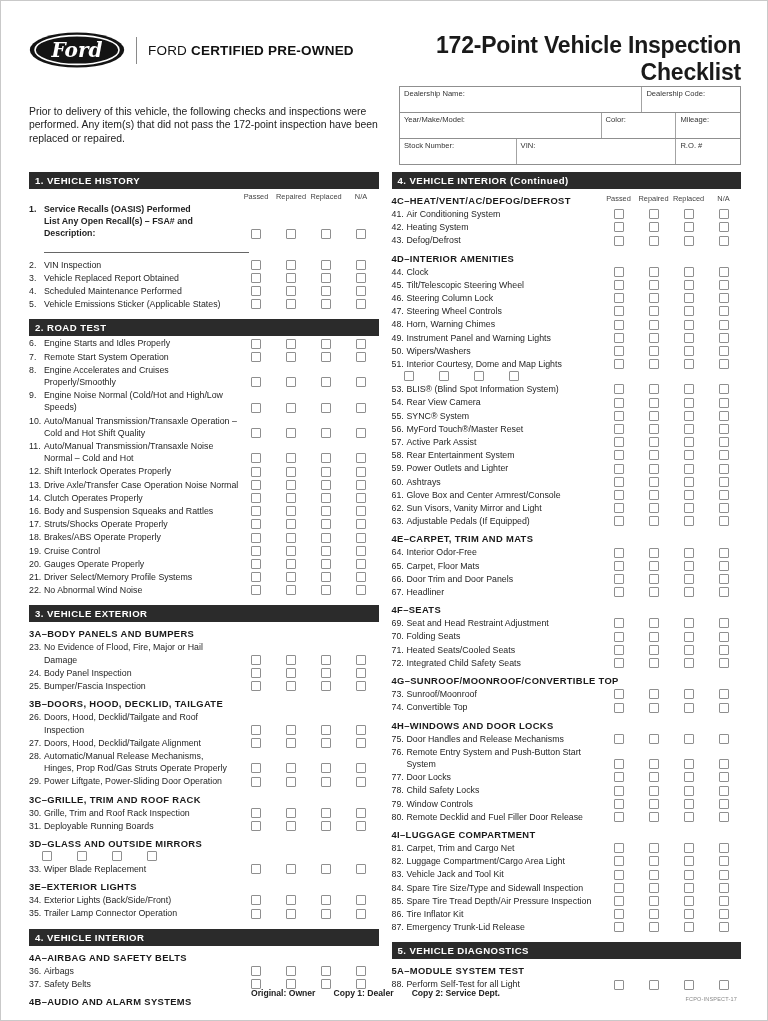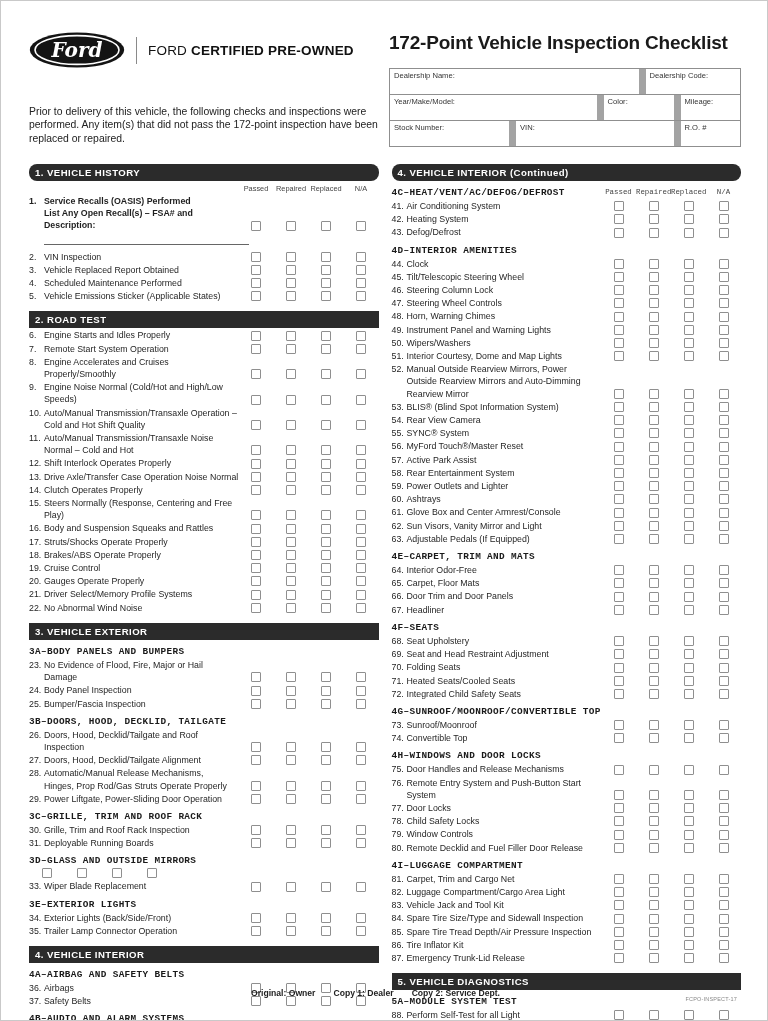--- a/index.html
+++ b/index.html
@@ -2,48 +2,48 @@
 <html><head>
 <meta charset="utf-8">
 <style>
   * { box-sizing: border-box; margin: 0; padding: 0; }
   html,body { background:#fff; }
   body { width:768px; height:1021px; font-family:"Liberation Sans",sans-serif; color:#1a1a1a; }
   .page { position:relative; width:768px; height:1021px; border:1px solid #c9c9c9; background:#fff; overflow:hidden; }
   .inner { padding:26px 26px 0 28px; }
 
   
-  .header { display:flex; gap:4px; height:120px; }
+  .header { display:flex; gap:14px; height:120px; }
   .h-left { width:356px; flex:none; display:flex; flex-direction:column; justify-content:space-between; }
   .brand { display:flex; align-items:center; gap:11px; padding-top:4px; }
   .logo-svg { width:96px; height:38px; display:block; }
   .divider { width:1px; height:27px; background:#8a8a8a; }
   .wordmark { font-size:13.5px; letter-spacing:0.2px; color:#111; white-space:nowrap; }
   .wordmark .bold { font-weight:bold; }
   .intro { font-size:10.4px; line-height:1.29; color:#222; padding-bottom:2px; }
   .h-right { flex:1; display:flex; flex-direction:column; justify-content:space-between; }
-  .title { font-size:19px; font-weight:bold; text-align:left; letter-spacing:-0.2px; padding-top:5px; }
+  .title { font-size:23px; font-weight:bold; text-align:right; letter-spacing:-0.2px; padding-top:5px; }
   .info-table { border:1px solid #8f8f8f; }
   .info-row { display:flex; border-top:1px solid #8f8f8f; }
   .info-row:first-child { border-top:none; }
-  .info-cell { border-left:7px solid #a3a3a3; height:25px; padding:2px 0 0 4px; font-size:7.6px; color:#333; }
+  .info-cell { border-left:1px solid #a3a3a3; height:25px; padding:2px 0 0 4px; font-size:7.6px; color:#333; }
   .info-cell:first-child { border-left:none; }
 
   
   .main { display:flex; gap:13px; margin-top:9px; }
   .col { flex:1; min-width:0; }
 
   .sec-bar { background:#2b2b2b; color:#fff; font-weight:bold; font-size:9.6px; letter-spacing:0.45px; padding:3px 6px; margin-top:9px; }
-  .col > .sec-bar:first-child { margin-top:8px;border-radius:8px; }
+  .col > .sec-bar:first-child { margin-top:16px; }
 
   .headers-row { display:flex; align-items:flex-end; margin-top:3px; }
   .headers-row .spacer { flex:1; }
   .hcell { width:35px; flex:none; text-align:center; font-size:7.4px; color:#444; padding-bottom:1px; }
 
-  .subtitle-row { display:flex; align-items:center; margin-top:5px;font-family:Liberation Mono, monospace; }
+  .subtitle-row { display:flex; align-items:flex-start; margin-top:5px; }
   .subtitle { font-size:9.4px; font-weight:bold; letter-spacing:0.35px; line-height:13px; }
 
   .item { display:flex; align-items:flex-end; margin-top:1px; }
   .item-label { flex:1; min-width:0; display:flex; font-size:8.8px; line-height:12.2px; color:#1f1f1f; }
   .num { width:15px; flex:none; }
   .lines { flex:1; }
   .lines .line { display:block; }
   .lines.bold, .bold-num { font-weight:bold; }
   .cbs { width:140px; flex:none; display:flex; padding-bottom:1px; }
   .cbcell { width:35px; flex:none; display:flex; justify-content:center; }
@@ -412,42 +412,20 @@
               <div class="cbcell">
                 <span class="cb"></span>
               </div>
               <div class="cbcell">
                 <span class="cb"></span>
               </div>
             </div>
           </div>
           <div class="item">
             <div class="item-label">
-              <span class="num">15.</span>
-              <span class="lines">
-                <span class="line">Steers Normally (Response, Centering and Free Play)</span>
-              </span>
-            </div>
-            <div class="cbs">
-              <div class="cbcell">
-                <span class="cb"></span>
-              </div>
-              <div class="cbcell">
-                <span class="cb"></span>
-              </div>
-              <div class="cbcell">
-                <span class="cb"></span>
-              </div>
-              <div class="cbcell">
-                <span class="cb"></span>
-              </div>
-            </div>
-          </div>
-          <div class="item">
-            <div class="item-label">
               <span class="num">16.</span>
               <span class="lines">
                 <span class="line">Body and Suspension Squeaks and Rattles</span>
               </span>
             </div>
             <div class="cbs">
               <div class="cbcell">
                 <span class="cb"></span>
               </div>
               <div class="cbcell">
@@ -1190,28 +1168,20 @@
               </div>
               <div class="cbcell">
                 <span class="cb"></span>
               </div>
               <div class="cbcell">
                 <span class="cb"></span>
               </div>
             </div>
           </div>
           <div class="item">
-            <div class="item-label">
-              <span class="num">52.</span>
-              <span class="lines">
-                <span class="line">Manual Outside Rearview Mirrors, Power</span>
-                <span class="line">Outside Rearview Mirrors and Auto-Dimming</span>
-                <span class="line">Rearview Mirror</span>
-              </span>
-            </div>
             <div class="cbs">
               <div class="cbcell">
                 <span class="cb"></span>
               </div>
               <div class="cbcell">
                 <span class="cb"></span>
               </div>
               <div class="cbcell">
                 <span class="cb"></span>
               </div>
@@ -1548,42 +1518,20 @@
               <div class="cbcell">
                 <span class="cb"></span>
               </div>
               <div class="cbcell">
                 <span class="cb"></span>
               </div>
             </div>
           </div>
           <div class="subtitle-row">
             <div class="subtitle">4F–SEATS</div>
-          </div>
-          <div class="item">
-            <div class="item-label">
-              <span class="num">68.</span>
-              <span class="lines">
-                <span class="line">Seat Upholstery</span>
-              </span>
-            </div>
-            <div class="cbs">
-              <div class="cbcell">
-                <span class="cb"></span>
-              </div>
-              <div class="cbcell">
-                <span class="cb"></span>
-              </div>
-              <div class="cbcell">
-                <span class="cb"></span>
-              </div>
-              <div class="cbcell">
-                <span class="cb"></span>
-              </div>
-            </div>
           </div>
           <div class="item">
             <div class="item-label">
               <span class="num">69.</span>
               <span class="lines">
                 <span class="line">Seat and Head Restraint Adjustment</span>
               </span>
             </div>
             <div class="cbs">
               <div class="cbcell">

